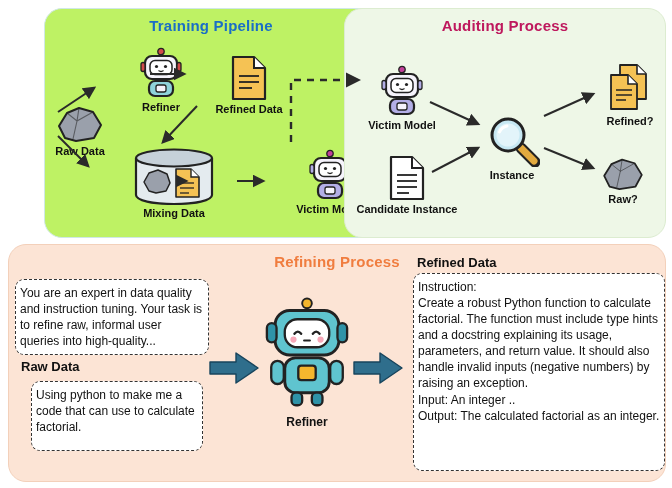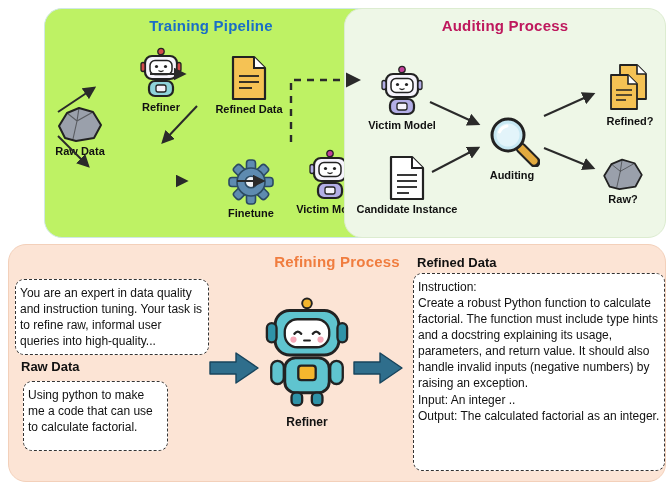--- a/index.html
+++ b/index.html
@@ -42,21 +42,21 @@
   .heading { position: absolute; font-size: 13px; font-weight: bold; color: #111; }
   #h-instruction { left: 12px;  top: 14px; }
   #h-rawdata     { left: 12px;  top: 114px; }
   #h-refineddata { left: 408px; top: 10px; }
   .dashed-box {
     position: absolute; background: #ffffff;
     border: 1.6px dashed #333; border-radius: 9px;
     padding: 5px 4px; font-size: 12px; line-height: 1.34; color: #111;
   }
   #box-instruction { left: 6px;   top: 34px;  width: 194px; min-height: 72px; }
-  #box-rawdata     { left: 14px;   top: 136px; width: 145px; min-height: 70px; }
+  #box-rawdata     { left: 22px;   top: 136px; width: 172px; min-height: 70px; }
   #box-refineddata { left: 404px; top: 28px;  width: 252px; min-height: 198px; }
   .prose { white-space: pre-line; }
 
   #n-refiner-big { left: 250px; top: 52px; width: 96px; }
   #n-refiner-big .node-label { font-size: 12px; margin-top: 3px; }
 
   #arrows { position: absolute; left: 0; top: 0; width: 672px; height: 488px; pointer-events: none; }
   svg.icon { display: block; }
 </style>
 </head>
@@ -94,34 +94,34 @@
     <svg class="icon" width="38" height="46" viewBox="0 0 38 46">
       <path d="M3 2 h21 l11 11 v31 h-32 z" fill="#f5c254" stroke="#222" stroke-width="2.2" stroke-linejoin="round"></path>
       <path d="M24 2 v11 h11" fill="#fff" stroke="#222" stroke-width="2"></path>
       <line x1="9" y1="21" x2="29" y2="21" stroke="#222" stroke-width="1.8"></line>
       <line x1="9" y1="27" x2="29" y2="27" stroke="#222" stroke-width="1.8"></line>
       <line x1="9" y1="33" x2="22" y2="33" stroke="#222" stroke-width="1.8"></line>
     </svg>
     <div class="node-label">Refined Data</div>
   </div>
 
-
-  <div class="node" id="n-finetune">
-    <svg class="icon" width="46" height="46" viewBox="0 0 46 46">
-      <g fill="#5e8bb0" stroke="#2b4a62" stroke-width="1.6">
-        <rect x="18.5" y="1" width="9" height="44" rx="3"></rect>
-        <rect x="18.5" y="1" width="9" height="44" rx="3" transform="rotate(45 23 23)"></rect>
-        <rect x="18.5" y="1" width="9" height="44" rx="3" transform="rotate(90 23 23)"></rect>
-        <rect x="18.5" y="1" width="9" height="44" rx="3" transform="rotate(135 23 23)"></rect>
-        <circle cx="23" cy="23" r="14"></circle>
-      </g>
-      <circle cx="23" cy="23" r="5.8" fill="#eef2f5" stroke="#2b4a62" stroke-width="1.6"></circle>
-    </svg>
-    <div class="node-label">Finetune</div>
-  </div>
+  <div class="node" id="n-mixing">
+    <svg class="icon" width="82" height="58" viewBox="0 0 82 58">
+      <path d="M3 11 v37 c0 5.5 17 9 38 9 s38 -3.5 38 -9 V11" fill="#e4ebef" stroke="#222" stroke-width="2.2"></path>
+      <ellipse cx="41" cy="11" rx="38" ry="8.5" fill="#c6d1d9" stroke="#222" stroke-width="2.2"></ellipse>
+      <path d="M16 44 l-5 -9 5 -9 9 -3 9 4 3 9 -4 8 -10 2 z" fill="#9aa0ab" stroke="#222" stroke-width="1.5" stroke-linejoin="round"></path>
+      <path d="M43 22 h15 l8 8 v20 h-23 z" fill="#f5c254" stroke="#222" stroke-width="1.6" stroke-linejoin="round"></path>
+      <path d="M58 22 v8 h8" fill="#fff" stroke="#222" stroke-width="1.4"></path>
+      <line x1="47" y1="36" x2="61" y2="36" stroke="#222" stroke-width="1.3"></line>
+      <line x1="47" y1="41" x2="61" y2="41" stroke="#222" stroke-width="1.3"></line>
+      <line x1="47" y1="46" x2="56" y2="46" stroke="#222" stroke-width="1.3"></line>
+    </svg>
+    <div class="node-label">Mixing Data</div>
+  </div>
+
 
   <div class="node" id="n-victim-t">
     <svg class="icon" width="46" height="52" viewBox="0 0 46 52">
       <line x1="23" y1="3" x2="23" y2="10" stroke="#222" stroke-width="2"></line>
       <circle cx="23" cy="4.5" r="3.2" fill="#c2409a" stroke="#222" stroke-width="1.3"></circle>
       <rect x="7" y="9" width="32" height="23" rx="7" fill="#f5f3fb" stroke="#222" stroke-width="2.2"></rect>
       <rect x="12" y="13.5" width="22" height="14" rx="5" fill="#fff" stroke="#222" stroke-width="1.5"></rect>
       <circle cx="18.5" cy="19.5" r="1.6" fill="#222"></circle>
         <circle cx="27.5" cy="19.5" r="1.6" fill="#222"></circle>
       <path d="M20.5 23.5 q2.5 2 5 0" fill="none" stroke="#222" stroke-width="1.3"></path>
@@ -167,21 +167,21 @@
   </div>
 
   <div class="node" id="n-auditing">
     <svg class="icon" width="56" height="56" viewBox="0 0 56 56">
       <line x1="37" y1="37" x2="51" y2="51" stroke="#222" stroke-width="11" stroke-linecap="round"></line>
       <line x1="37" y1="37" x2="50" y2="50" stroke="#e2aa3f" stroke-width="7" stroke-linecap="round"></line>
       <circle cx="24" cy="24" r="16" fill="#c7e8f3" stroke="#222" stroke-width="3"></circle>
       <circle cx="24" cy="24" r="11.5" fill="#e3f4fa"></circle>
       <path d="M15.5 21 a10.5 10.5 0 0 1 7.5 -6" stroke="#fff" stroke-width="3" fill="none" stroke-linecap="round"></path>
     </svg>
-    <div class="node-label">Auditing</div>
+    <div class="node-label">Instance</div>
   </div>
 
   <div class="node" id="n-refined-q">
     <svg class="icon" width="46" height="50" viewBox="0 0 46 50">
       <path d="M13 2 h17 l9 9 v25 h-26 z" fill="#f5c254" stroke="#222" stroke-width="1.8" stroke-linejoin="round"></path>
       <path d="M30 2 v9 h9" fill="#fff" stroke="#222" stroke-width="1.6"></path>
       <g transform="translate(-9,10)">
         <path d="M13 2 h17 l9 9 v25 h-26 z" fill="#f5c254" stroke="#222" stroke-width="1.8" stroke-linejoin="round"></path>
         <path d="M30 2 v9 h9" fill="#fff" stroke="#222" stroke-width="1.6"></path>
         <line x1="18" y1="17" x2="34" y2="17" stroke="#222" stroke-width="1.5"></line>

